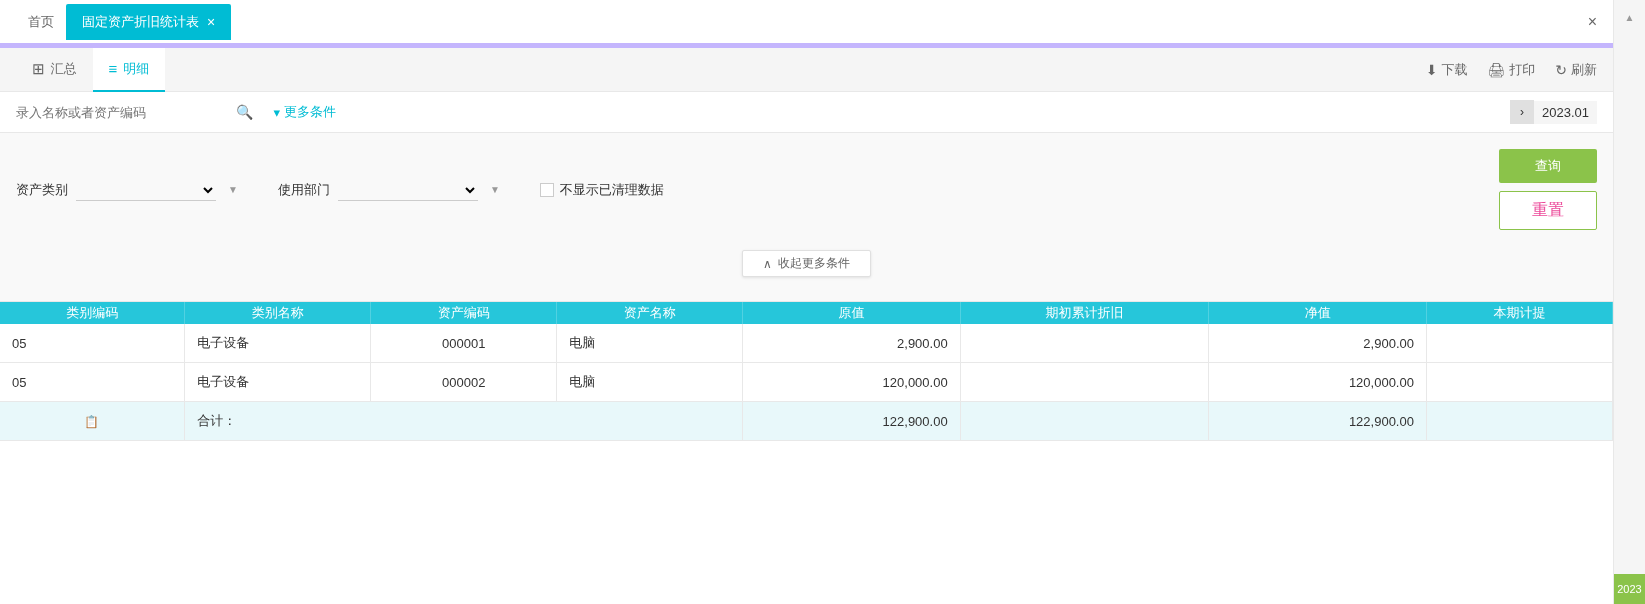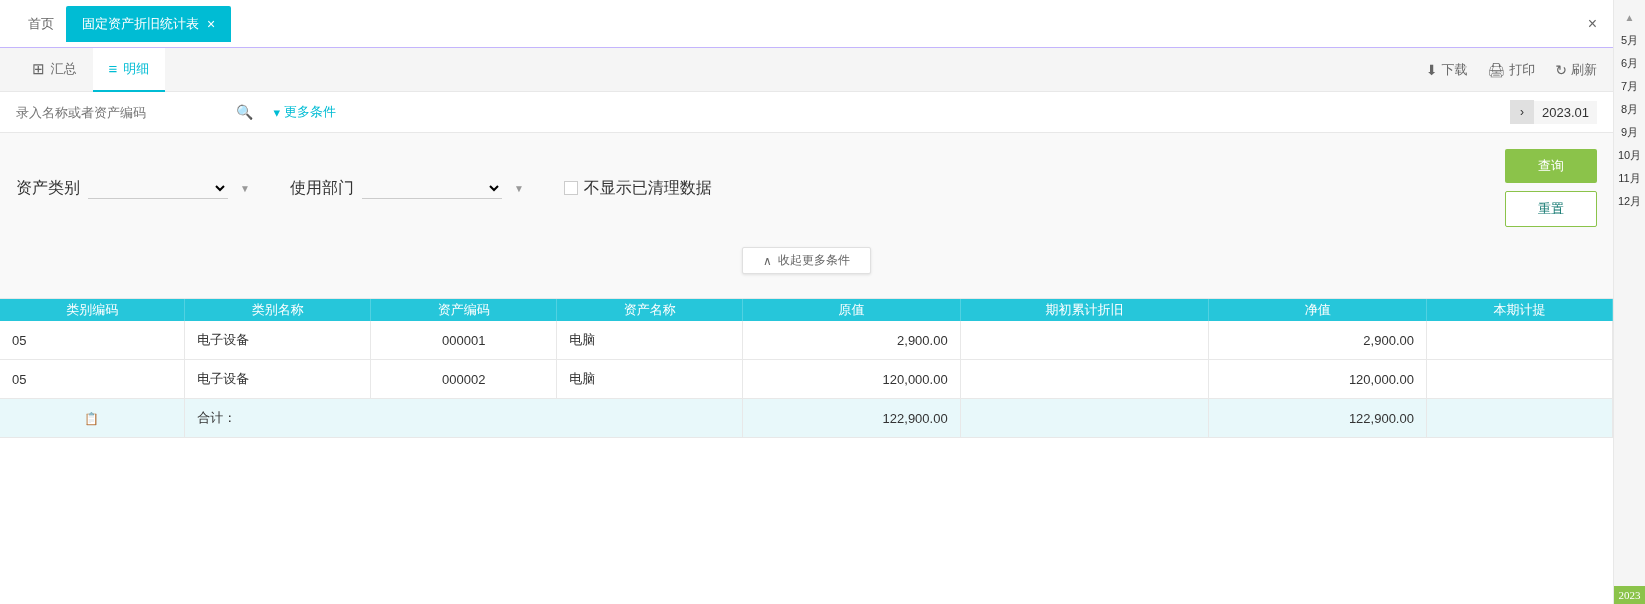--- a/index.html
+++ b/index.html
@@ -2,21 +2,21 @@
 <html><head>
   <meta charset="utf-8">
   <style>
     * { box-sizing: border-box; margin: 0; padding: 0; }
     body { font-family: 'Microsoft YaHei', Arial, sans-serif; font-size: 13px; background: #f0f2f5; color: #333; width: 1645px; height: 604px; overflow: hidden; display: flex; }
 
     
     .main-area { flex: 1; display: flex; flex-direction: column; background: #fff; }
 
     
-    .top-nav { display: flex; align-items: center; background: #fff; border-bottom: 1px solid #c4b5fd; padding: 0 16px; height: 48px; }
+    .top-nav { display: flex; align-items: center; background: #fff; border-bottom: 5px solid #c4b5fd; padding: 0 16px; height: 48px; }
     .nav-home { color: #666; font-size: 13px; cursor: pointer; padding: 0 12px; }
     .nav-tab { display: flex; align-items: center; background: #00bcd4; color: #fff; padding: 0 16px; height: 36px; font-size: 13px; border-radius: 2px 2px 0 0; position: relative; cursor: pointer; }
     .nav-tab .close-icon { margin-left: 8px; font-size: 14px; cursor: pointer; }
     .window-close { margin-left: auto; font-size: 16px; color: #666; cursor: pointer; }
 
     
     .toolbar-tabs { display: flex; align-items: center; background: #f5f5f5; border-bottom: 1px solid #e8e8e8; padding: 0 16px; height: 44px; position: relative; }
     .tab-btn { display: flex; align-items: center; gap: 6px; padding: 8px 16px; cursor: pointer; font-size: 13px; color: #666; border-bottom: 2px solid transparent; height: 44px; }
     .tab-btn.active { color: #00bcd4; border-bottom: 2px solid #00bcd4; background: #fff; }
     .tab-actions { margin-left: auto; display: flex; align-items: center; gap: 20px; color: #666; font-size: 13px; }
@@ -28,28 +28,28 @@
     .search-icon { color: #999; font-size: 14px; cursor: pointer; }
     .filter-btn { display: flex; align-items: center; gap: 4px; color: #00bcd4; cursor: pointer; font-size: 13px; }
     .date-nav { margin-left: auto; display: flex; align-items: center; }
     .date-nav-arrow { width: 24px; height: 24px; background: #e0e0e0; display: flex; align-items: center; justify-content: center; cursor: pointer; font-size: 12px; }
     .date-display { padding: 4px 8px; font-size: 13px; color: #333; background: #f5f5f5; }
 
     
     .filter-panel { background: #f9f9f9; padding: 16px; border-bottom: 1px solid #e8e8e8; }
     .filter-row { display: flex; align-items: center; gap: 40px; margin-bottom: 12px; }
     .filter-item { display: flex; align-items: center; gap: 8px; }
-    .filter-label { font-size: 16px; color: #333; }
+    .filter-label { font-size: 13px; color: #333; }
     .filter-select { border: none; border-bottom: 1px solid #ccc; outline: none; font-size: 13px; width: 140px; padding: 2px 4px; background: transparent; cursor: pointer; }
     .filter-select-arrow { color: #999; font-size: 10px; margin-left: 4px; }
     .checkbox-item { display: flex; align-items: center; gap: 6px; }
     .checkbox { width: 14px; height: 14px; border: 1px solid #ccc; background: #fff; cursor: pointer; }
     .filter-actions { margin-left: auto; display: flex; flex-direction: column; gap: 8px; justify-content: space-between; }
     .btn-query { background: #8bc34a; color: #fff; border: none; padding: 8px 32px; font-size: 13px; cursor: pointer; border-radius: 2px; }
-    .btn-reset { background: #fff; color: #0f766e; border: 1px solid #8bc34a; padding: 8px 32px; font-size: 13px; cursor: pointer; border-radius: 2px; }
+    .btn-reset { background: #fff; color: #ec4899; border: 1px solid #8bc34a; padding: 8px 32px; font-size: 16px; cursor: pointer; border-radius: 2px; }
     .collapse-bar { display: flex; justify-content: center; align-items: center; padding: 8px 0; }
     .collapse-btn { display: inline-flex; align-items: center; gap: 6px; background: #fff; border: 1px solid #e0e0e0; padding: 4px 20px; font-size: 12px; color: #666; cursor: pointer; border-radius: 2px; box-shadow: 0 1px 3px rgba(0,0,0,0.1); }
 
     
     .table-wrapper { flex: 1; overflow: auto; }
     table { width: 100%; border-collapse: collapse; }
     thead tr { background: #26c6da; color: #fff; }
     thead th { padding: 2px 12px; font-size: 13px; font-weight: normal; text-align: center; border-right: 1px solid rgba(255,255,255,0.2); }
     tbody tr { background: #fff; border-bottom: 1px solid #e8e8e8; }
     tbody tr.subtotal { background: #e8f8fa; }
@@ -192,24 +192,14 @@
     <td class="num">122,900.00</td>
     <td class="num"></td>
   </tr>
         </tbody>
     </table>
   </div>
 </div>
 
 <div class="right-sidebar">
   <div class="sidebar-scroll-up">▲</div>
-  <div id="month-list">
-      <div class="month-item">5月</div>
-      <div class="month-item">6月</div>
-      <div class="month-item">7月</div>
-      <div class="month-item">8月</div>
-      <div class="month-item">9月</div>
-      <div class="month-item">10月</div>
-      <div class="month-item">11月</div>
-      <div class="month-item">12月</div>
-    </div>
-  <div style="margin-top:auto; background:#8bc34a; color:#fff; font-size:11px; padding:3px 2px; text-align:center; width:100%;font-family:Liberation Serif, serif;">2023</div>
+  <div style="margin-top:auto; background:#8bc34a; color:#fff; font-size:11px; padding:9px 2px; text-align:center; width:100%;">2023</div>
 </div>
 
 </body></html>

